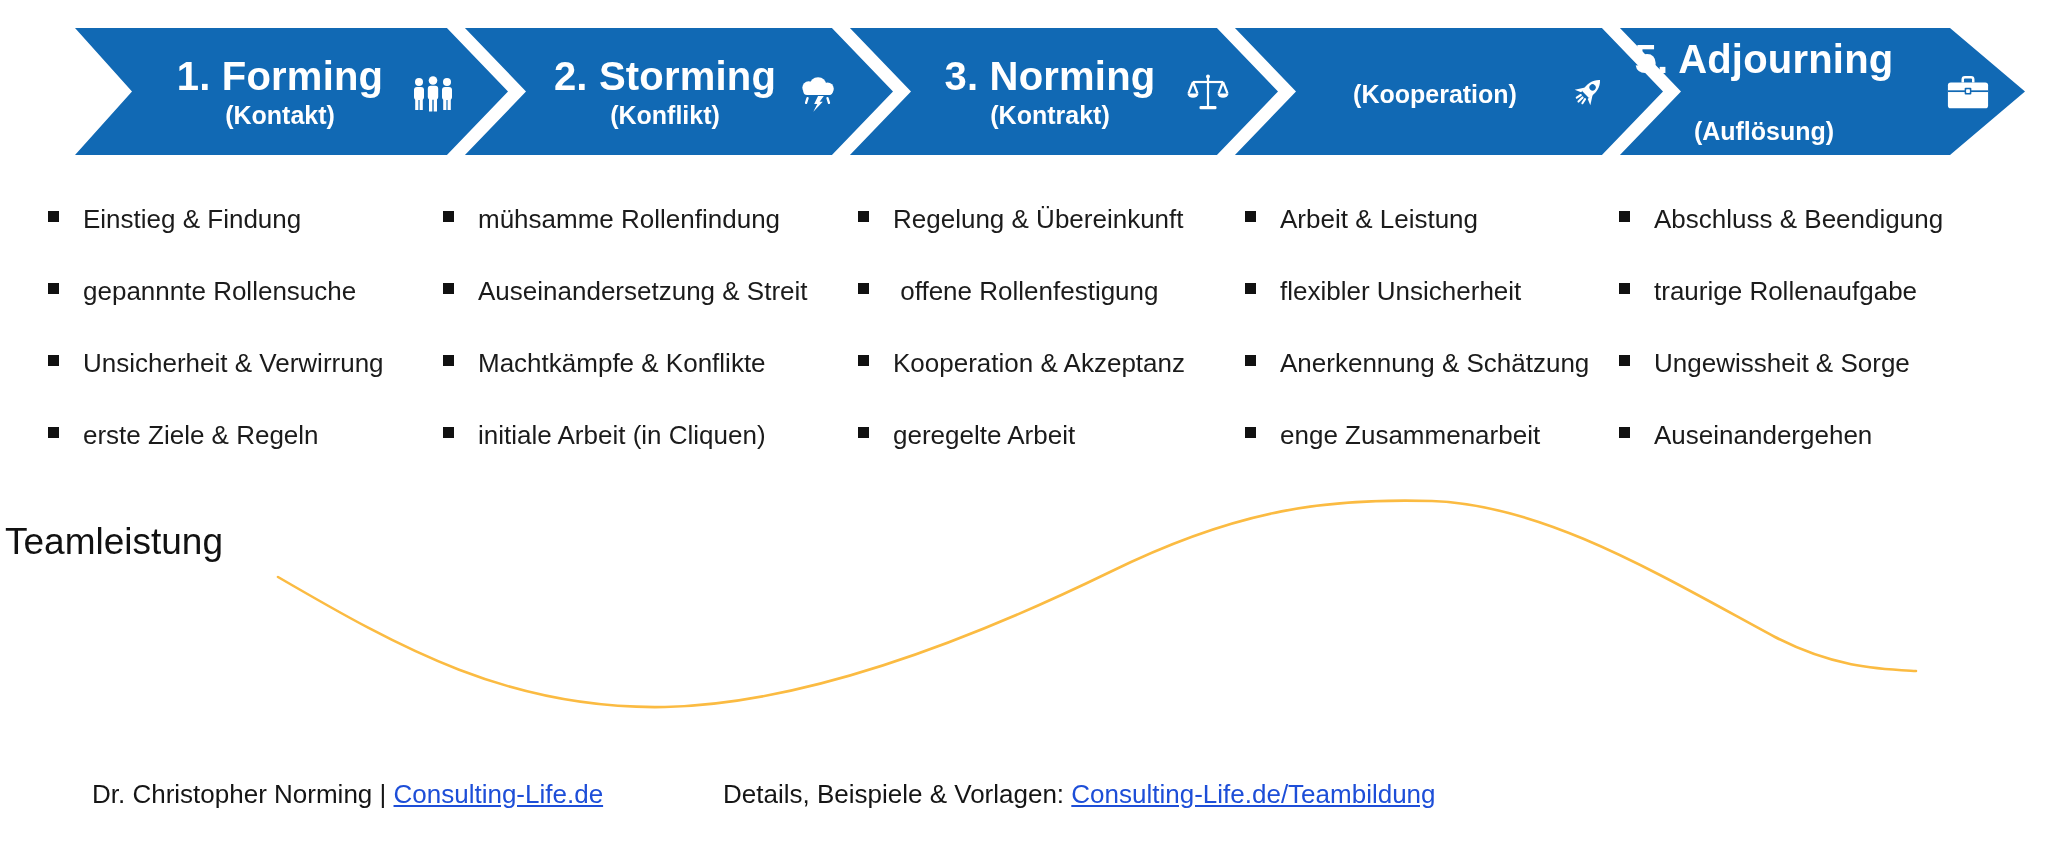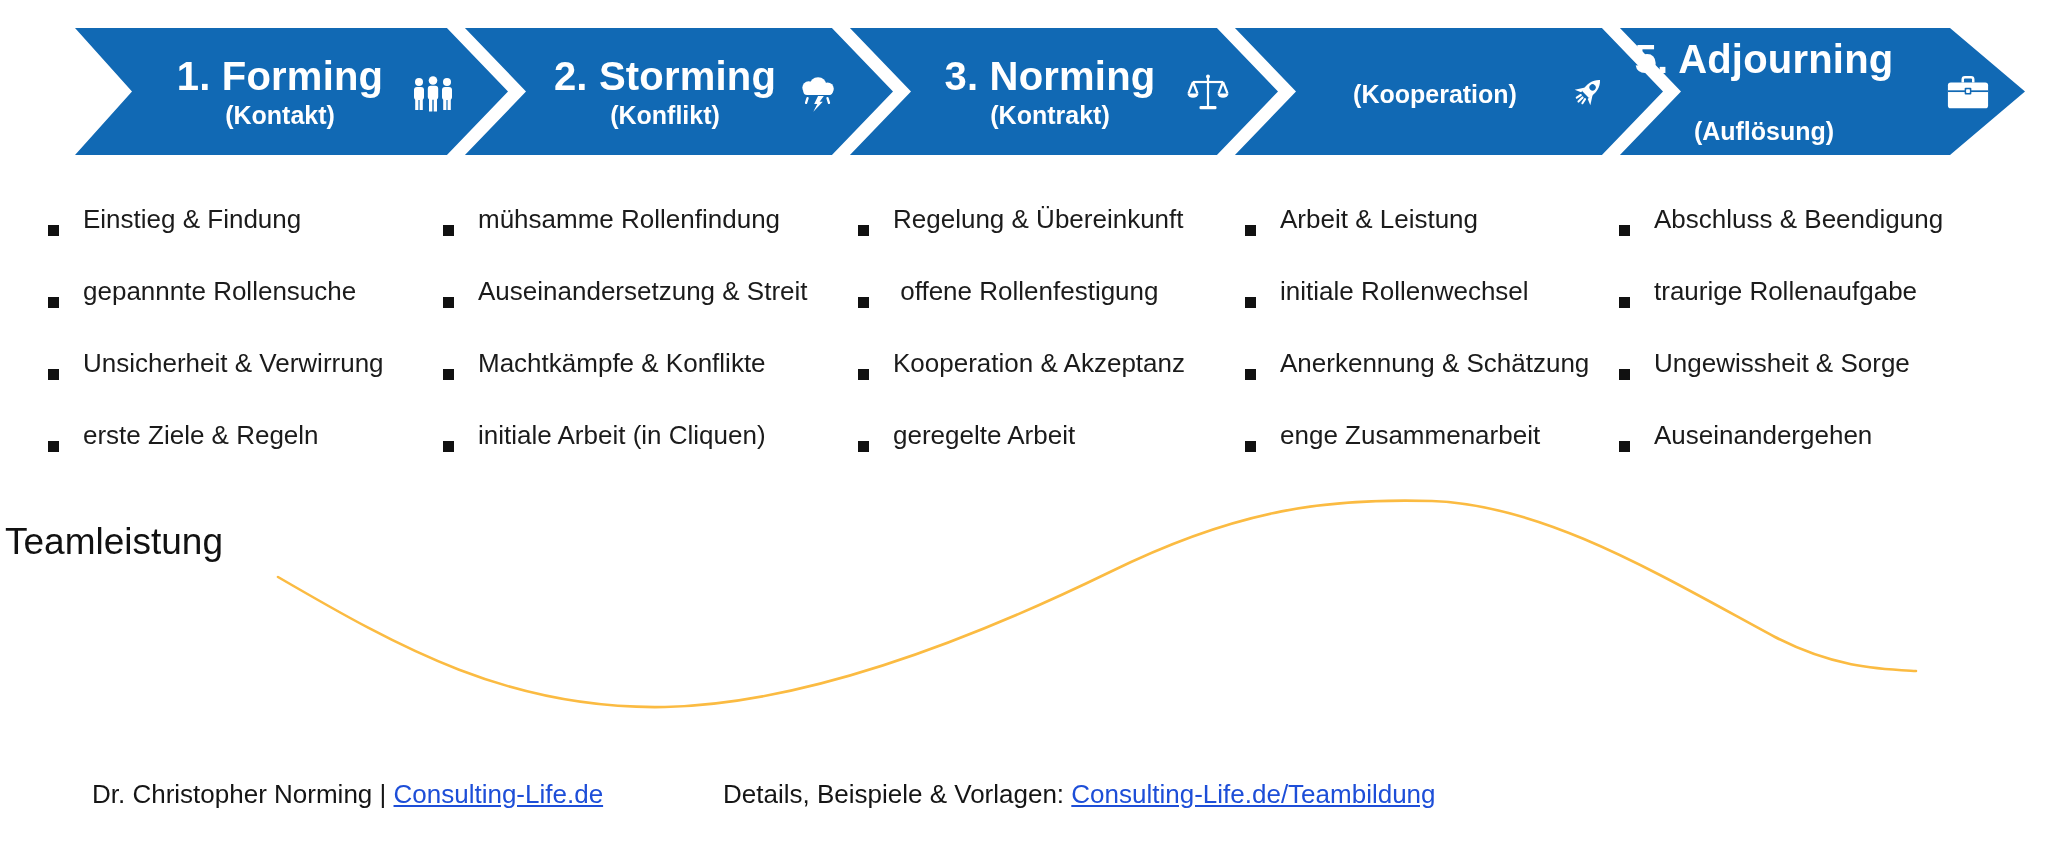--- a/index.html
+++ b/index.html
@@ -14,21 +14,21 @@
     position:absolute;top:28px;height:127px;
     display:flex;flex-direction:column;align-items:center;justify-content:center;
     color:#ffffff;text-align:center;line-height:1.05;z-index:3;
   }
   .stage-title{font-size:40px;font-weight:700;letter-spacing:.2px;}
   .stage-subtitle{font-size:25px;font-weight:600;margin-top:5px;}
   .stage-icon{position:absolute;z-index:4;}
   
   .bullet-col{position:absolute;top:202px;z-index:2;}
   .bullet-row{
-    display:flex;align-items:flex-end;height:34px;margin-bottom:38px;
+    display:flex;align-items:flex-start;height:34px;margin-bottom:38px;
     white-space:pre;color:#1b1b1b;
   }
   .bullet-square{
     width:11px;height:11px;background:#111111;flex:0 0 11px;
     margin-top:9px;margin-right:24px;
   }
   .bullet-text{font-size:26px;line-height:34px;white-space:pre;}
   
   .curve-svg{position:absolute;left:0;top:0;width:2048px;height:851px;pointer-events:none;z-index:1;}
   .curve-label{
@@ -152,21 +152,21 @@
   <div class="bullet-row"><span class="bullet-square"></span><span class="bullet-text">initiale Arbeit (in Cliquen)</span></div>
 </div>
 <div class="bullet-col" style="left:858px;">
   <div class="bullet-row"><span class="bullet-square"></span><span class="bullet-text">Regelung &amp; Übereinkunft</span></div>
   <div class="bullet-row"><span class="bullet-square"></span><span class="bullet-text"> offene Rollenfestigung</span></div>
   <div class="bullet-row"><span class="bullet-square"></span><span class="bullet-text">Kooperation &amp; Akzeptanz</span></div>
   <div class="bullet-row"><span class="bullet-square"></span><span class="bullet-text">geregelte Arbeit</span></div>
 </div>
 <div class="bullet-col" style="left:1245px;">
   <div class="bullet-row"><span class="bullet-square"></span><span class="bullet-text">Arbeit &amp; Leistung</span></div>
-  <div class="bullet-row"><span class="bullet-square"></span><span class="bullet-text">initiale Rollenwechsel</span></div>
+  <div class="bullet-row"><span class="bullet-square"></span><span class="bullet-text">flexibler Unsicherheit</span></div>
   <div class="bullet-row"><span class="bullet-square"></span><span class="bullet-text">Anerkennung &amp; Schätzung</span></div>
   <div class="bullet-row"><span class="bullet-square"></span><span class="bullet-text">enge Zusammenarbeit</span></div>
 </div>
 <div class="bullet-col" style="left:1619px;">
   <div class="bullet-row"><span class="bullet-square"></span><span class="bullet-text">Abschluss &amp; Beendigung</span></div>
   <div class="bullet-row"><span class="bullet-square"></span><span class="bullet-text">traurige Rollenaufgabe</span></div>
   <div class="bullet-row"><span class="bullet-square"></span><span class="bullet-text">Ungewissheit &amp; Sorge</span></div>
   <div class="bullet-row"><span class="bullet-square"></span><span class="bullet-text">Auseinandergehen</span></div>
 </div>
 

